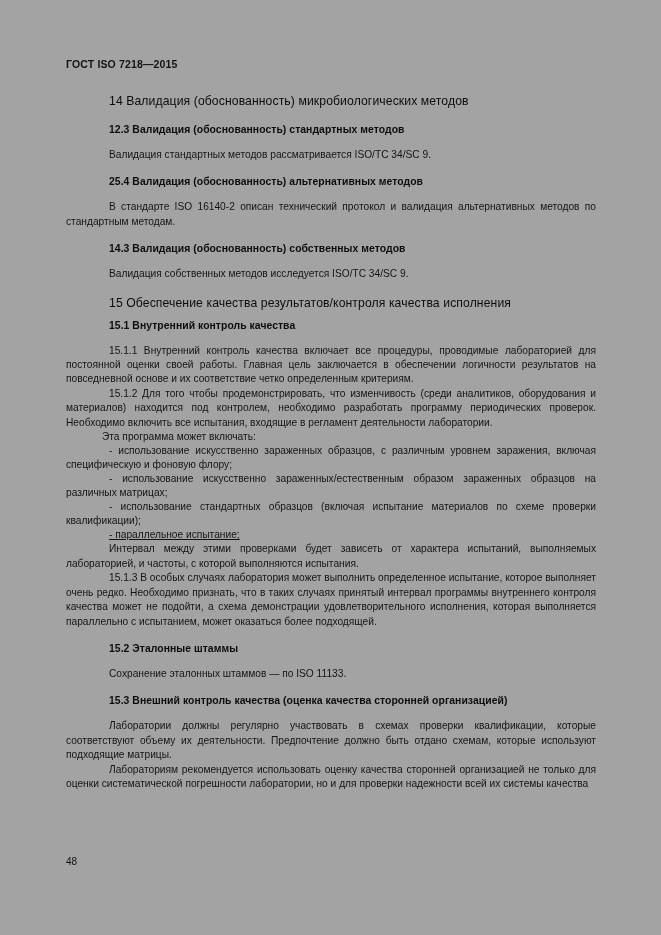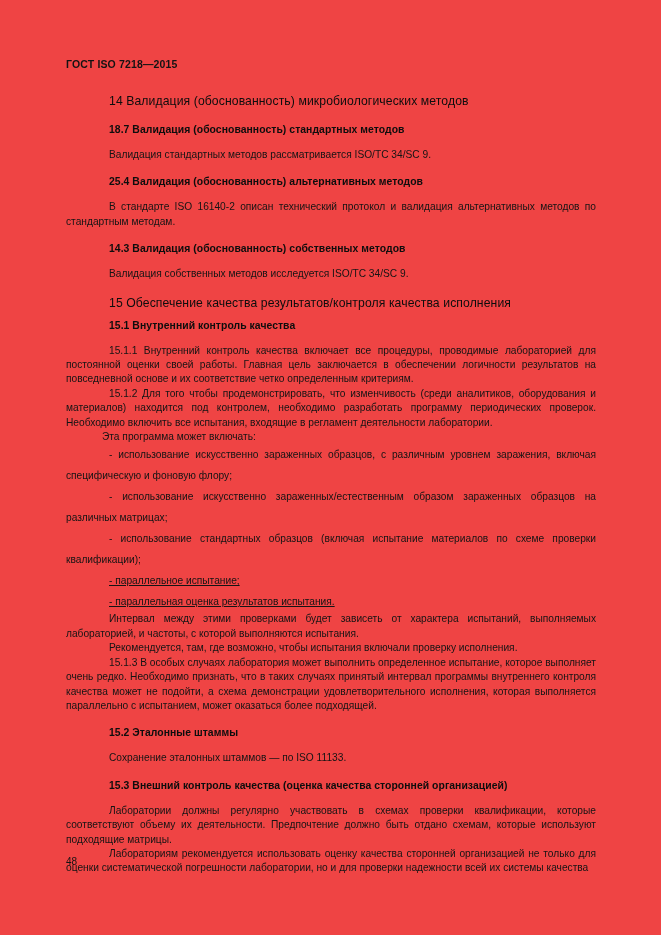--- a/index.html
+++ b/index.html
@@ -8,21 +8,21 @@
     background: #ffffff;
   }
   body {
     font-family: "Liberation Sans", sans-serif;
     color: #1a1a1a;
   }
   .page {
     position: relative;
     width: 661px;
     height: 935px;
-    background: #ef4444;
+    background: #a3a3a3;
     overflow: hidden;
     box-sizing: border-box;
   }
   .content {
     position: absolute;
     left: 66px;
     top: 58px;
     width: 530px;
   }
   .running-head {
@@ -70,21 +70,21 @@
   }
   .para.flow {
     margin-bottom: 0;
   }
   .block {
     margin-bottom: 14px;
   }
   .block .para { margin-bottom: 0; }
   .bullet {
     font-size: 10.2px;
-    line-height: 21px;
+    line-height: 14px;
     color: #141414;
     margin: 0;
     text-align: justify;
     padding-left: 0;
     text-indent: 43px;
   }
   .bullet.nojust { text-align: left; text-decoration: underline; }
   .para.nojust { text-align: left; }
   .pagenum {
     position: absolute;
@@ -98,21 +98,21 @@
 <body>
 
 <div class="page">
 
   <div class="content">
 
     <div class="running-head">ГОСТ ISO 7218—2015</div>
 
     <h1 class="h1">14 Валидация (обоснованность) микробиологических методов</h1>
 
-    <h2 class="h2">18.7 Валидация (обоснованность) стандартных методов</h2>
+    <h2 class="h2">12.3 Валидация (обоснованность) стандартных методов</h2>
 
     <p class="para nojust">Валидация стандартных методов рассматривается ISO/TC 34/SC 9.</p>
 
     <h2 class="h2">25.4  Валидация (обоснованность) альтернативных методов</h2>
 
     <p class="para hang">В стандарте ISO 16140-2 описан технический протокол и валидация альтернативных методов по стандартным методам.</p>
 
     <h2 class="h2">14.3  Валидация (обоснованность) собственных методов</h2>
 
     <p class="para nojust">Валидация собственных методов исследуется ISO/TC 34/SC 9.</p>
@@ -122,23 +122,21 @@
     <h2 class="h2">15.1 Внутренний контроль качества</h2>
 
     <div class="block">
       <p class="para hang flow">15.1.1 Внутренний контроль качества включает все процедуры, проводимые лабораторией для постоянной оценки своей работы. Главная цель заключается в обеспечении логичности результатов на повседневной основе и их соответствие четко определенным критериям.</p>
       <p class="para hang flow">15.1.2 Для того чтобы продемонстрировать, что изменчивость (среди аналитиков, оборудования и материалов) находится под контролем, необходимо разработать программу периодических проверок. Необходимо включить все испытания, входящие в регламент деятельности лаборатории.</p>
       <p class="para hang-sm flow nojust">Эта программа может включать:</p>
       <p class="bullet">- использование искусственно зараженных образцов, с различным уровнем заражения, включая специфическую и фоновую флору;</p>
       <p class="bullet">- использование искусственно зараженных/естественным образом зараженных образцов на различных матрицах;</p>
       <p class="bullet">- использование стандартных образцов (включая испытание материалов по схеме проверки квалификации);</p>
       <p class="bullet nojust">- параллельное испытание;</p>
-      <p class="bullet nojust">- параллельная оценка результатов испытания.</p>
       <p class="para hang flow">Интервал между этими проверками будет зависеть от характера испытаний, выполняемых лабораторией, и частоты, с которой выполняются испытания.</p>
-      <p class="para hang flow nojust">Рекомендуется, там, где возможно, чтобы испытания включали проверку исполнения.</p>
       <p class="para hang flow">15.1.3 В особых случаях лаборатория может выполнить определенное испытание, которое выполняет очень редко. Необходимо признать, что в таких случаях принятый интервал программы внутреннего контроля качества может не подойти, а схема демонстрации удовлетворительного исполнения, которая выполняется параллельно с испытанием, может оказаться более подходящей.</p>
     </div>
 
     <h2 class="h2">15.2 Эталонные штаммы</h2>
 
     <p class="para nojust">Сохранение эталонных штаммов — по ISO 11133.</p>
 
     <h2 class="h2">15.3  Внешний контроль качества (оценка качества сторонней организацией)</h2>
 
     <div class="block">

